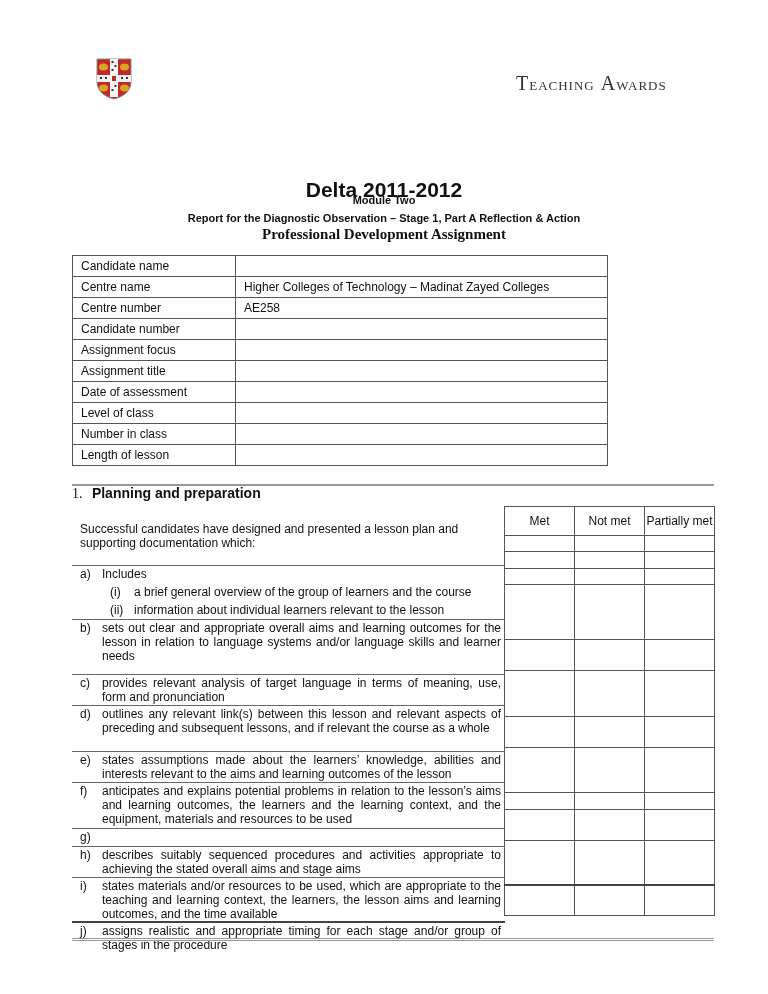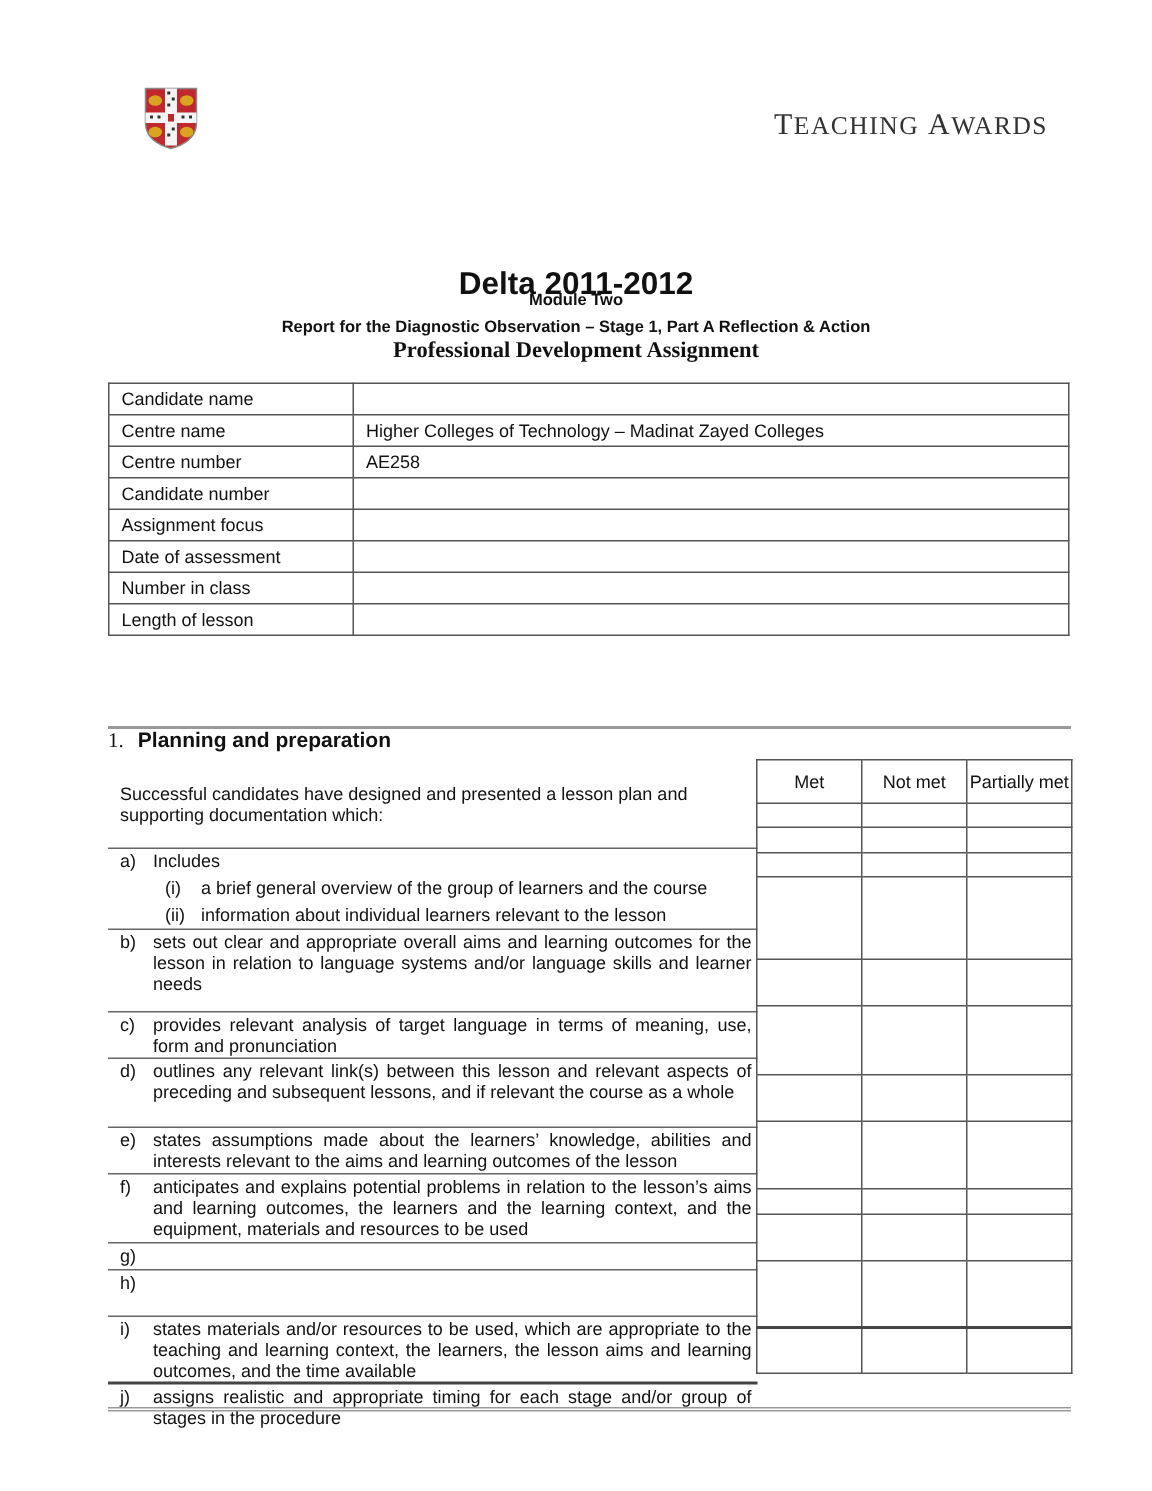--- a/index.html
+++ b/index.html
@@ -6,29 +6,29 @@
   body { width: 768px; height: 994px; position: relative; overflow: hidden; color: #111; font-family: "Liberation Sans", sans-serif; }
 
   .header { position: absolute; left: 0; top: 0; width: 768px; height: 130px; }
   .logo { position: absolute; left: 96px; top: 58px; display: flex; align-items: center; }
   .shield { width: 36px; height: 42px; }
   .logo-text { margin-left: 14px; font-family: "Liberation Serif", serif; color: #333; }
   .logo-line1 { font-size: 20px; font-weight: bold; letter-spacing: 0.3px; line-height: 22px; }
   .logo-line1 .of { font-style: italic; font-weight: normal; }
   .logo-line2 { font-size: 17px; line-height: 22px; }
   .awards { position: absolute; left: 516px; top: 72px; font-family: "Liberation Serif", serif; color: #333; font-size: 20px; letter-spacing: 1px; }
-  .awards .sc { font-size: 17px; margin-top: 12px; }
+  .awards .sc { font-size: 13px; margin-top: 12px; }
 
   .title { position: absolute; left: 0; width: 768px; text-align: center; }
   .t1 { top: 178px; font-size: 21px; font-weight: bold; }
   .t2 { top: 194px; font-size: 11px; font-weight: bold; }
   .t3 { top: 212px; font-size: 11px; font-weight: bold; }
   .t4 { top: 226px; font-family: "Liberation Serif", serif; font-size: 15px; font-weight: bold; }
 
-  table.info { position: absolute; left: 72px; top: 255px; width: 641px; border-collapse: collapse; font-size: 12px; }
+  table.info { position: absolute; left: 72px; top: 255px; width: 536px; border-collapse: collapse; font-size: 12px; }
   table.info td { border: 1px solid #555; height: 20px; padding: 0 8px; vertical-align: middle; }
   table.info td.lbl { width: 146px; }
 
   .rule { position: absolute; left: 72px; width: 642px; height: 0; border-top: 2px solid #999; }
 
   .section-title { position: absolute; left: 72px; top: 485px; font-size: 14px; font-weight: bold; }
   .section-title .num { font-family: "Liberation Serif", serif; font-weight: normal; display: inline-block; width: 16px; }
 
   .crit { position: absolute; left: 72px; top: 520px; width: 433px; font-size: 12px; line-height: 14px; }
   .crit .row { border-bottom: 1px solid #666; box-sizing: border-box; position: relative; }
@@ -91,21 +91,29 @@
       </tr>
   <tr>
         <td class="lbl">Candidate number</td>
         <td></td>
       </tr>
   <tr>
         <td class="lbl">Assignment focus</td>
         <td></td>
       </tr>
   <tr>
+        <td class="lbl">Assignment title</td>
+        <td></td>
+      </tr>
+  <tr>
         <td class="lbl">Date of assessment</td>
+        <td></td>
+      </tr>
+  <tr>
+        <td class="lbl">Level of class</td>
         <td></td>
       </tr>
   <tr>
         <td class="lbl">Number in class</td>
         <td></td>
       </tr>
   <tr>
         <td class="lbl">Length of lesson</td>
         <td></td>
       </tr>
@@ -155,20 +163,21 @@
     </div>
   <div class="row item" style="height:46px;">
       <span class="letter">f)</span>
       <span class="txt">anticipates and explains potential problems in relation to the lesson’s aims and learning outcomes, the learners and the learning context, and the equipment, materials and resources to be used</span>
     </div>
   <div class="row item" style="height:18px;">
       <span class="letter">g)</span>
     </div>
   <div class="row item" style="height:31px;">
       <span class="letter">h)</span>
+      <span class="txt">describes suitably sequenced procedures and activities appropriate to achieving the stated overall aims and stage aims</span>
     </div>
   <div class="row item" style="height:45px; border-bottom:2px solid #444;">
       <span class="letter">i)</span>
       <span class="txt">states materials and/or resources to be used, which are appropriate to the teaching and learning context, the learners, the lesson aims and learning outcomes, and the time available</span>
     </div>
   <div class="row item" style="height:31px; border-bottom:none;">
       <span class="letter">j)</span>
       <span class="txt">assigns realistic and appropriate timing for each stage and/or group of stages in the procedure</span>
     </div>
 </div>

